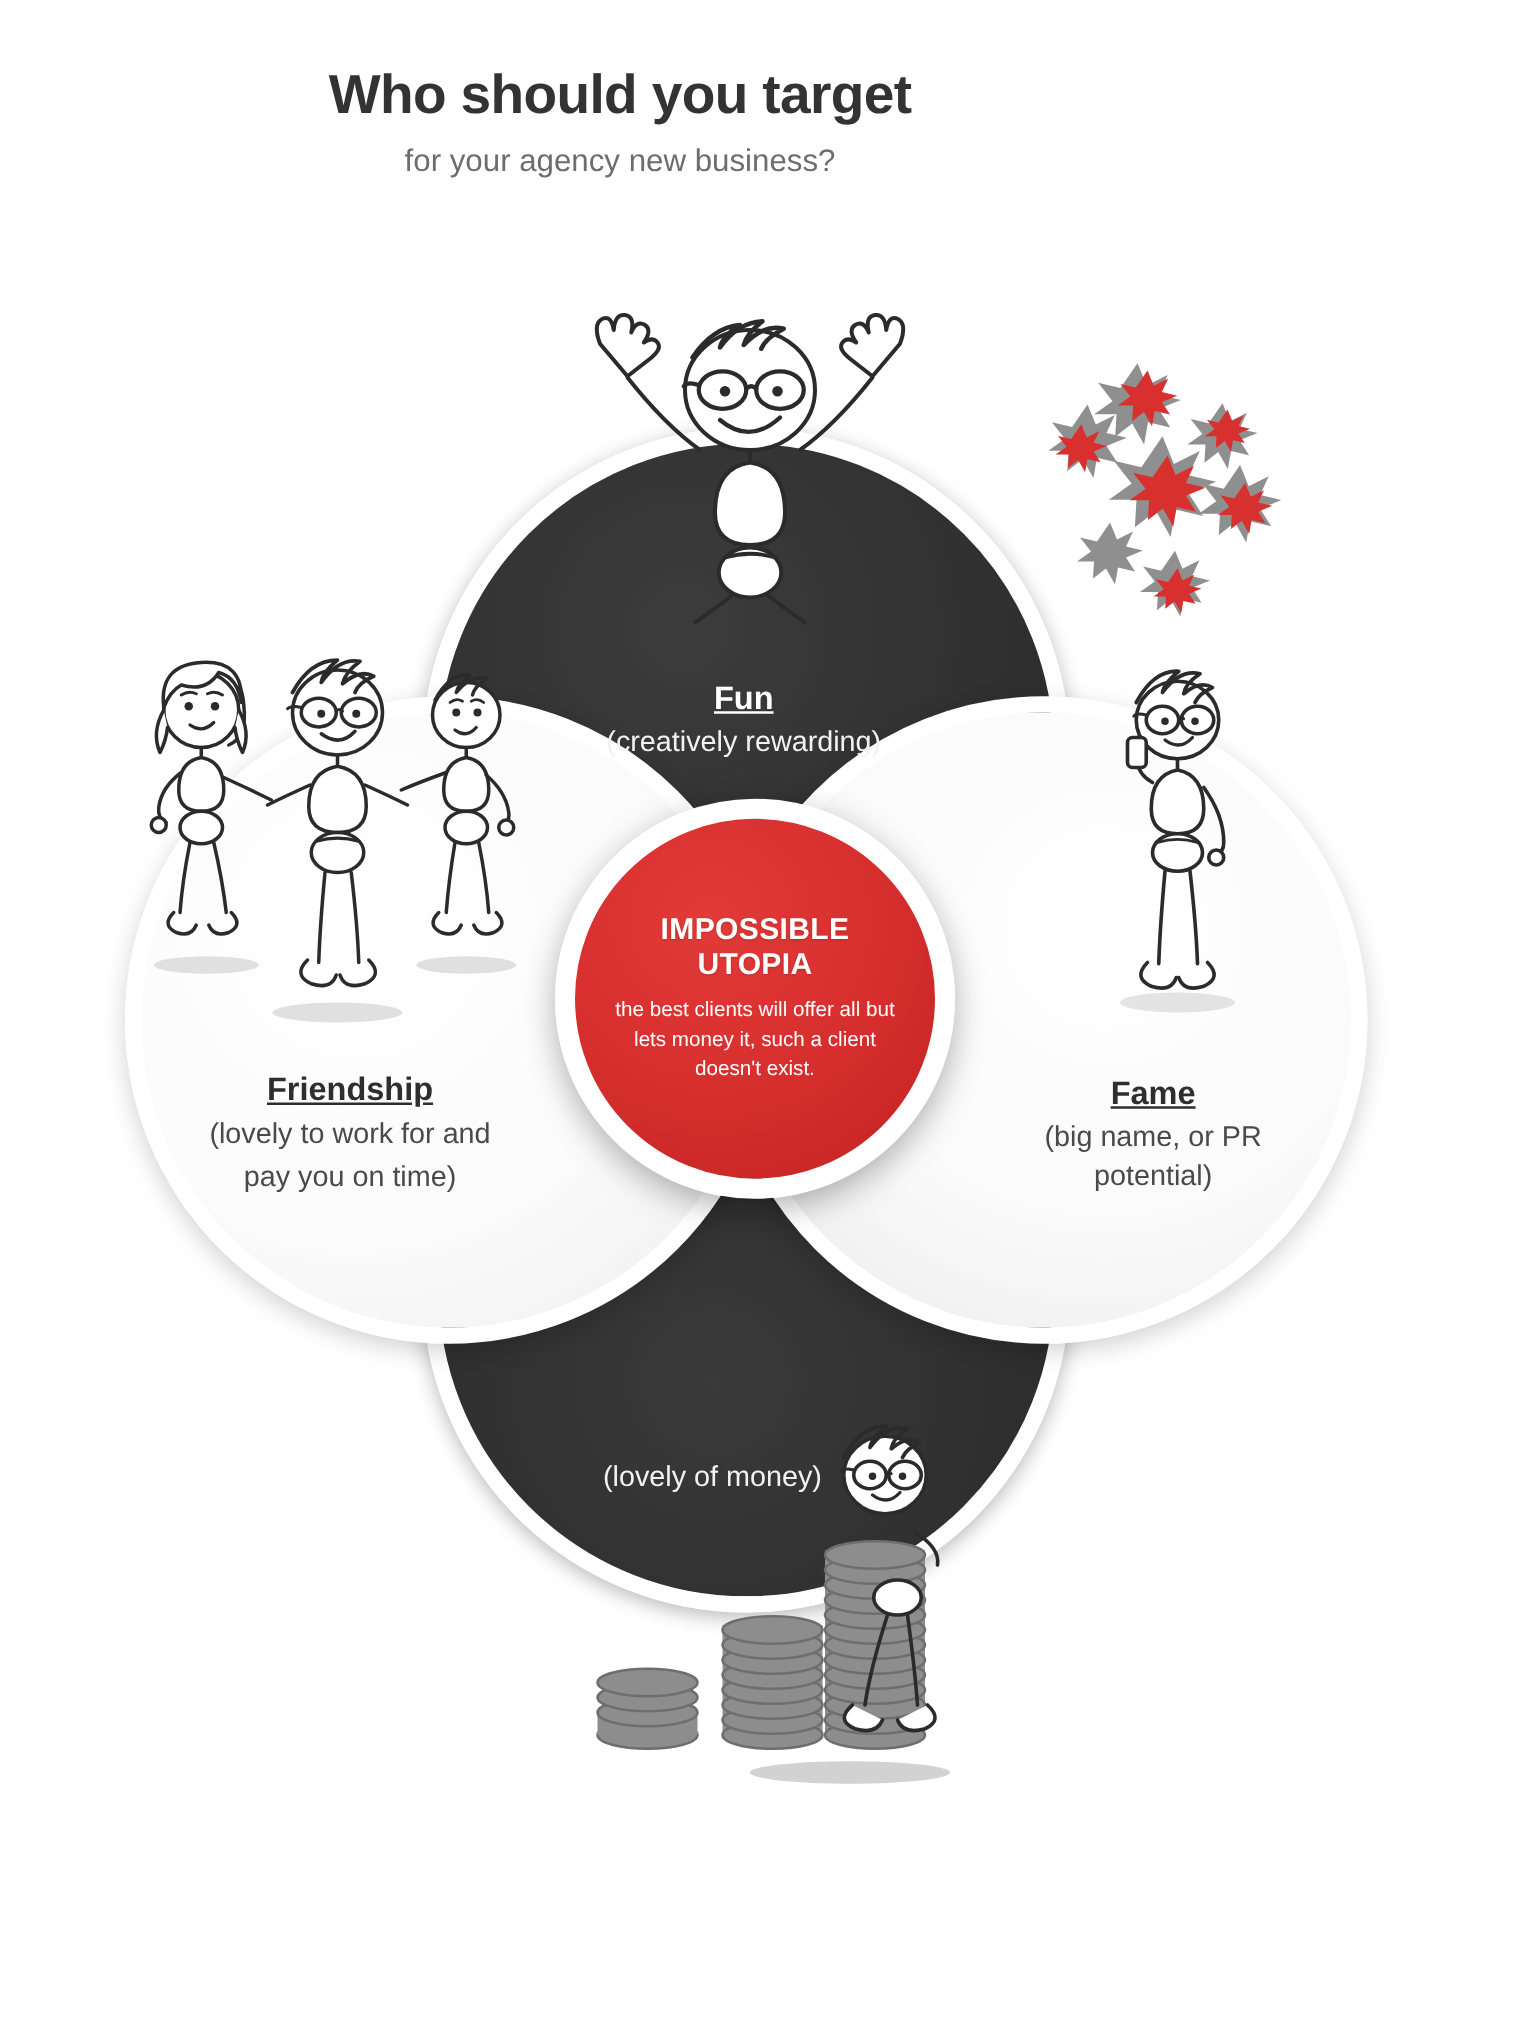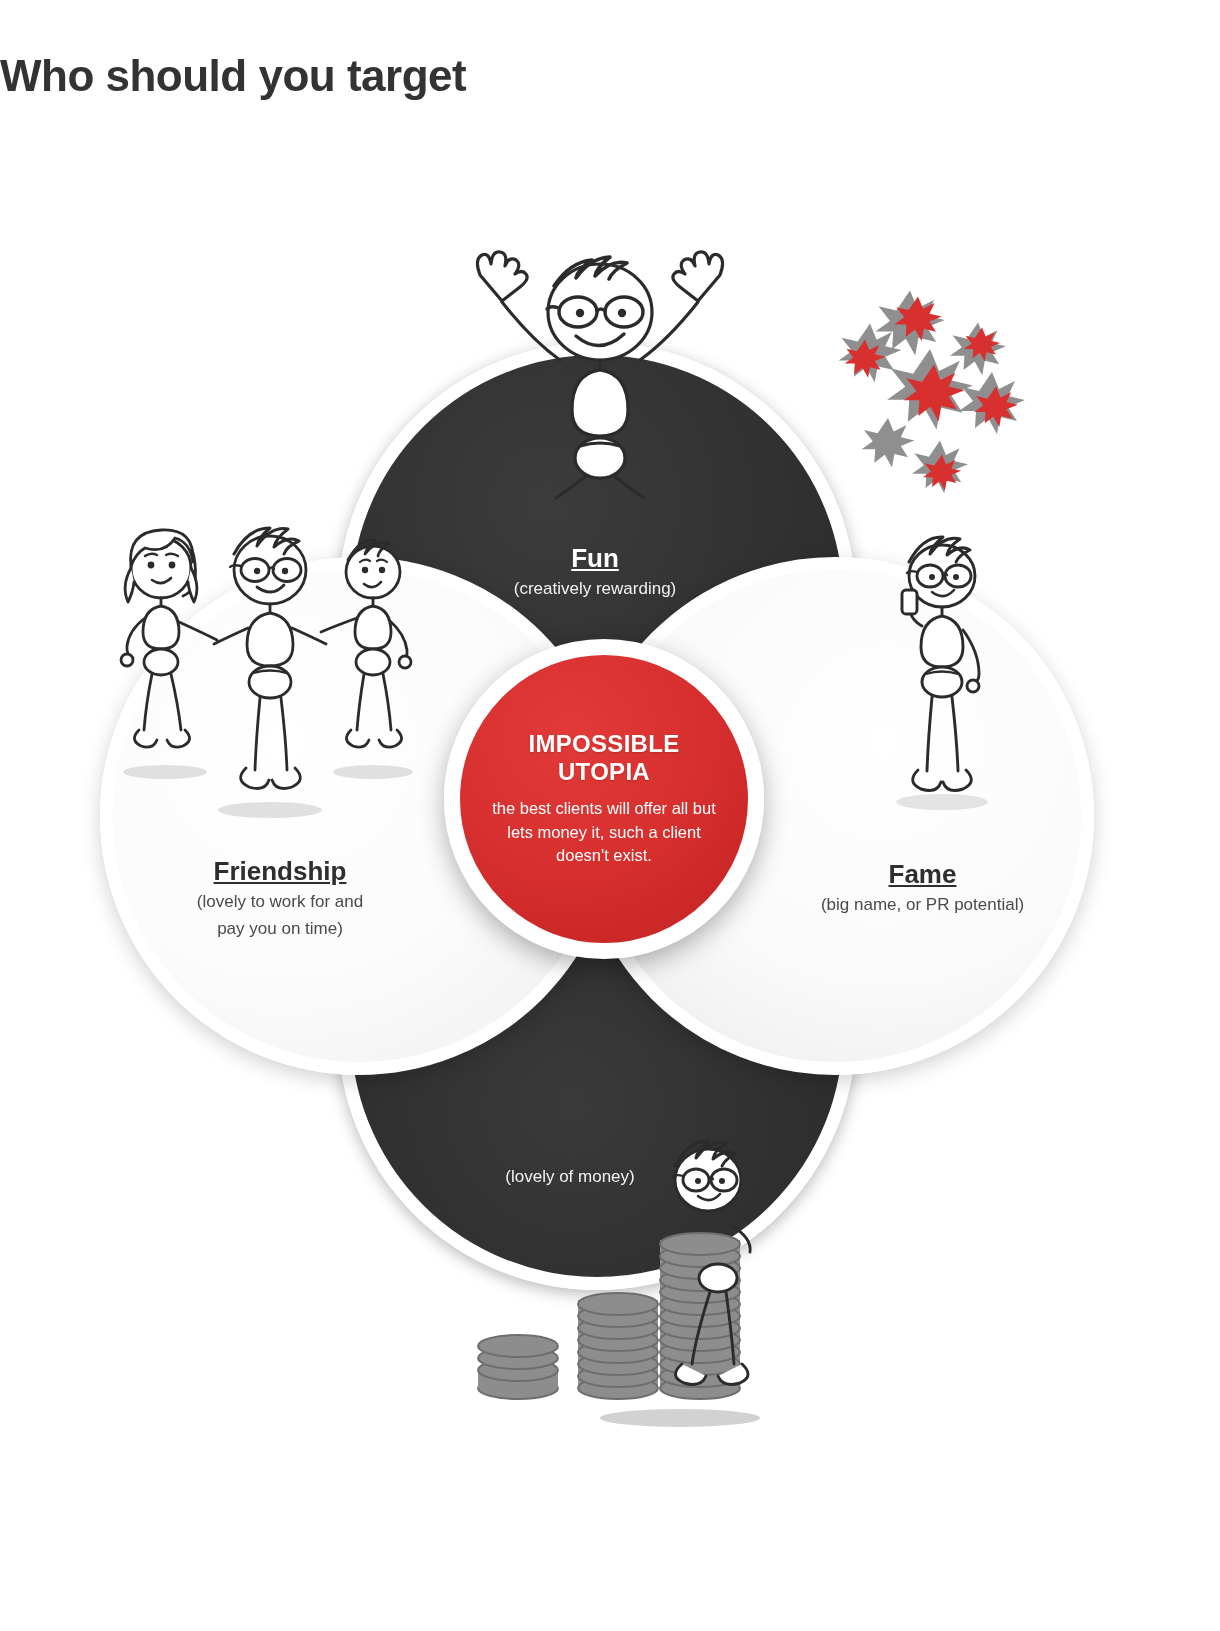--- a/index.html
+++ b/index.html
@@ -6,21 +6,21 @@
   body{
     width:1220px;height:1631px;
     background:#ffffff;
     font-family:"Liberation Sans", sans-serif;
     overflow:hidden;
     position:relative;
   }
   #stage{position:absolute;left:0;top:0;width:1220px;height:1631px;}
 
   
-  .header{position:absolute;left:0;top:52px;width:992px;}
+  .header{position:absolute;left:0;top:52px;width:992px;text-align:center;}
   .title{
     font-size:44px;font-weight:bold;color:#333333;letter-spacing:-0.5px;
     line-height:1.1;margin:0;
   }
   .subtitle{
     font-size:25px;color:#6d6d6d;font-weight:normal;margin:16px 0 0 0;
     line-height:1.1;
   }
 
   
@@ -68,21 +68,21 @@
     border:16px solid #ffffff;
     background:radial-gradient(circle at 38% 28%, #e23a38 0%, #d8302f 45%, #c32222 100%);
     box-shadow:0 8px 26px rgba(0,0,0,0.30);
     z-index:10;
     display:flex;flex-direction:column;align-items:center;justify-content:center;
   }
 
   
   .lbl{position:absolute;text-align:center;z-index:12;}
   .lbl .name{font-size:26px;font-weight:bold;line-height:1.15;margin:0;text-decoration:underline;}
-  .lbl .desc{font-size:17px;line-height:1.35;margin:4px 0 0 0;font-weight:normal;}
+  .lbl .desc{font-size:23px;line-height:1.35;margin:4px 0 0 0;font-weight:normal;}
   .lbl.dark .name{color:#ffffff;}
   .lbl.dark .desc{color:#f2f2f2;}
   .lbl.light .name{color:#2e2e2e;}
   .lbl.light .desc{color:#4a4a4a;}
 
   .lbl-fun{left:455px;top:544px;width:280px;}
   .lbl-fortune{left:430px;top:1162px;width:280px;}
   .lbl-friendship{left:145px;top:857px;width:270px;}
   .lbl-fame{left:795px;top:860px;width:255px;}
 
@@ -106,20 +106,21 @@
   .art-stars{left:810px;top:280px;width:250px;height:230px;}
   .art-coins{left:470px;top:1130px;width:330px;height:310px;}
 </style>
 </head>
 <body>
 
 <div id="stage">
 
   <div class="header">
     <h1 class="title">Who should you target</h1>
+    <p class="subtitle">for your agency new business?</p>
   </div>
 
   <div class="venn">
 
     <div class="circle ring c-bottom"></div>
 
     <div class="circle ring c-top"></div>
 
     <div class="circle ring c-right"></div>
 

